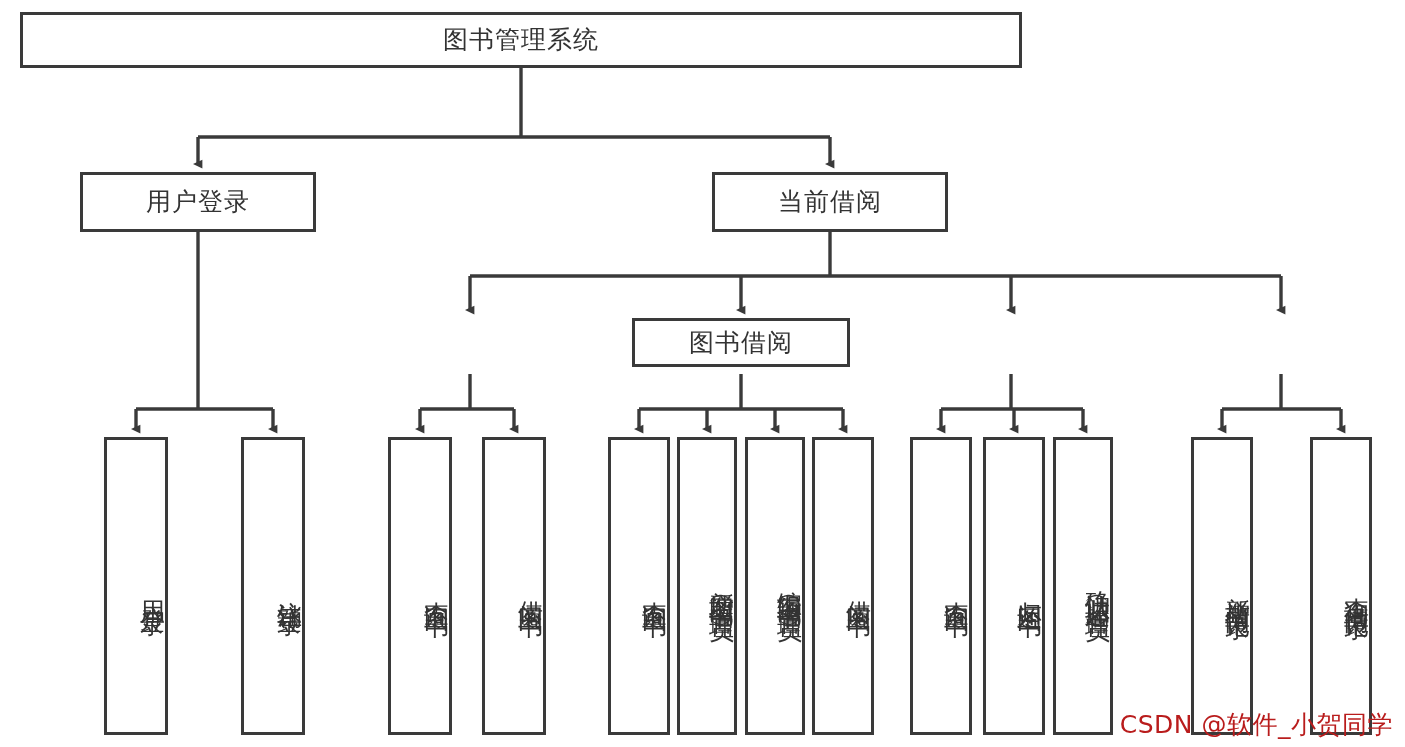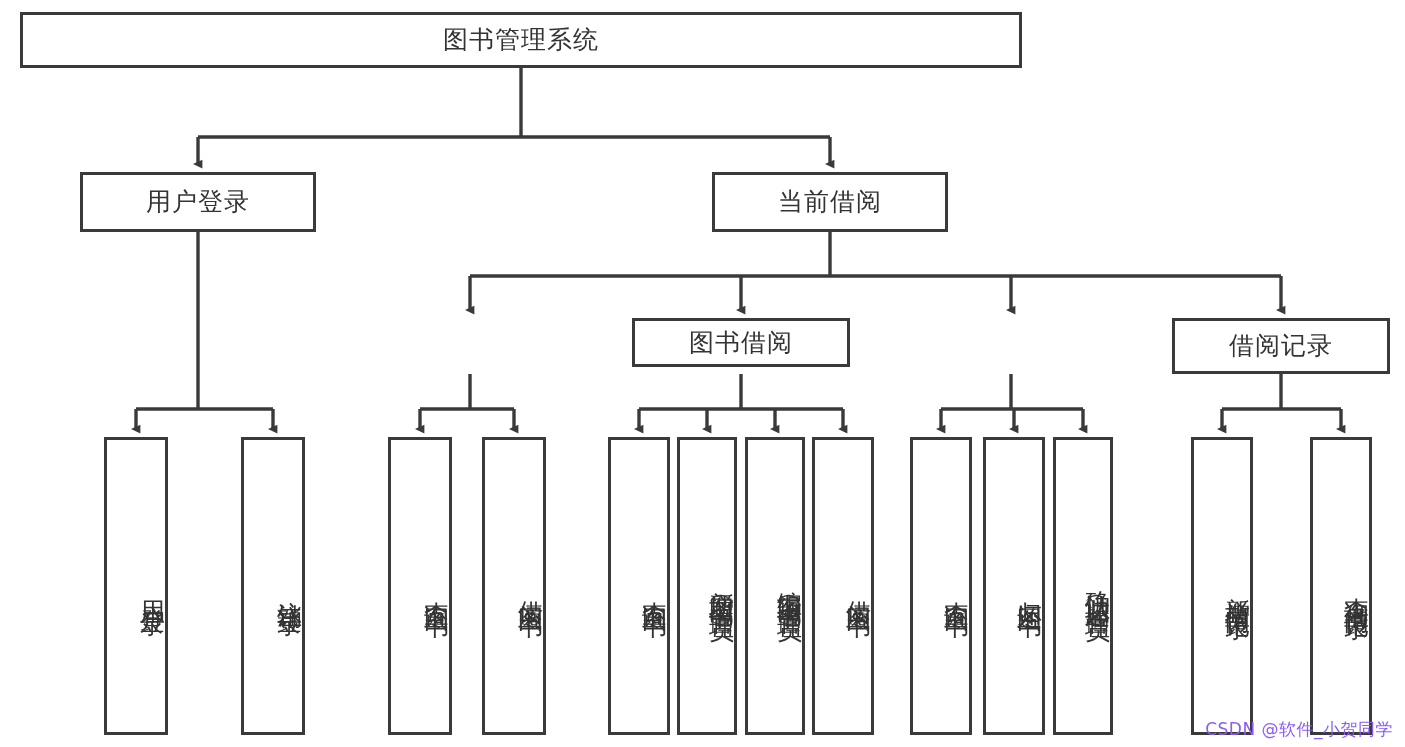--- a/index.html
+++ b/index.html
@@ -57,22 +57,22 @@
     white-space: pre;
   }
   .v-node .node-label {
     white-space: normal;
     text-align: left;
   }
   #watermark {
     position: absolute;
     right: 12px;
     bottom: 6px;
-    font-size: 17px;
-    color: #8b5cf6;
+    font-size: 25px;
+    color: #b91c1c;
     z-index: 5;
     white-space: nowrap;
     letter-spacing: 0.5px;
   }
 </style>
 </head>
 <body>
 
 <div id="diagram-root">
 
@@ -137,23 +137,20 @@
   <div class="node h-node" style="left:712px; top:172px; width:236px; height:60px;">
     <span class="node-label">当前借阅</span>
   </div>
 
 
   <div class="node h-node" style="left:632px; top:318px; width:218px; height:49px;">
     <span class="node-label">图书借阅</span>
   </div>
 
 
-  <div class="node h-node" style="left:1172px; top:318px; width:218px; height:56px;">
-    <span class="node-label">借阅记录</span>
-  </div>
 
   <div class="node v-node" style="left:104px; top:437px; width:64px; height:298px;">
     <span class="node-label">用户登录</span>
   </div>
 
   <div class="node v-node" style="left:241px; top:437px; width:64px; height:298px;">
     <span class="node-label">注销登录</span>
   </div>
 
   <div class="node v-node" style="left:388px; top:437px; width:64px; height:298px;">

